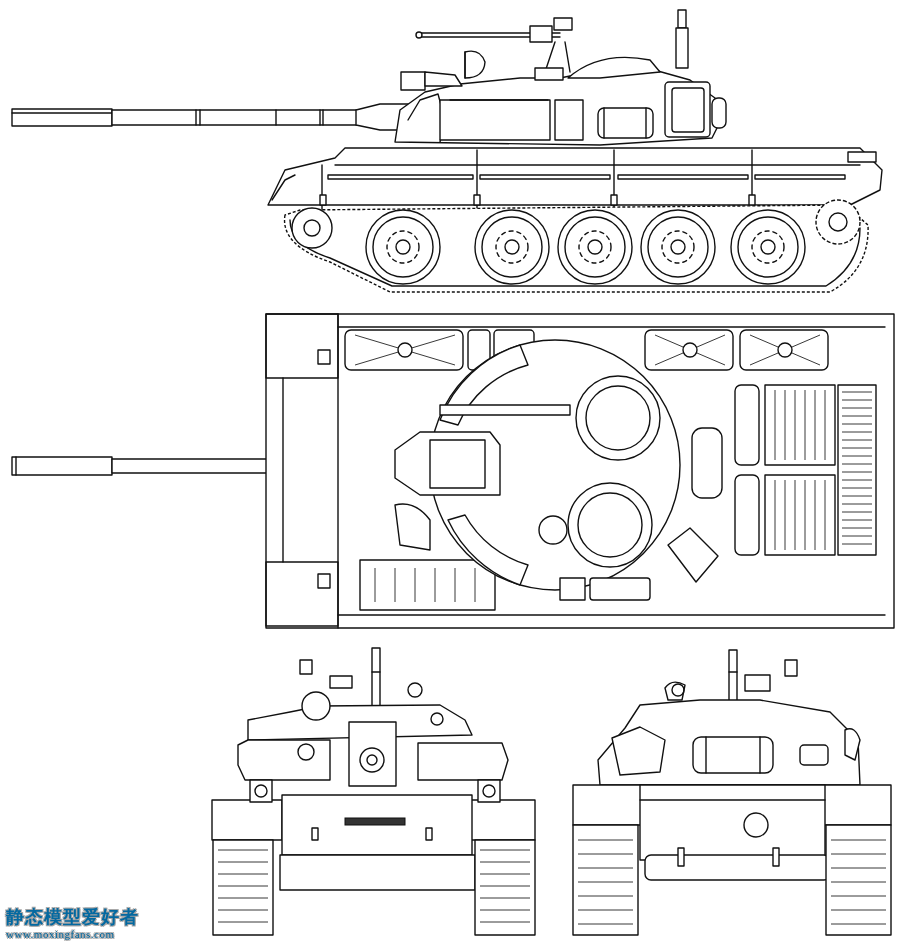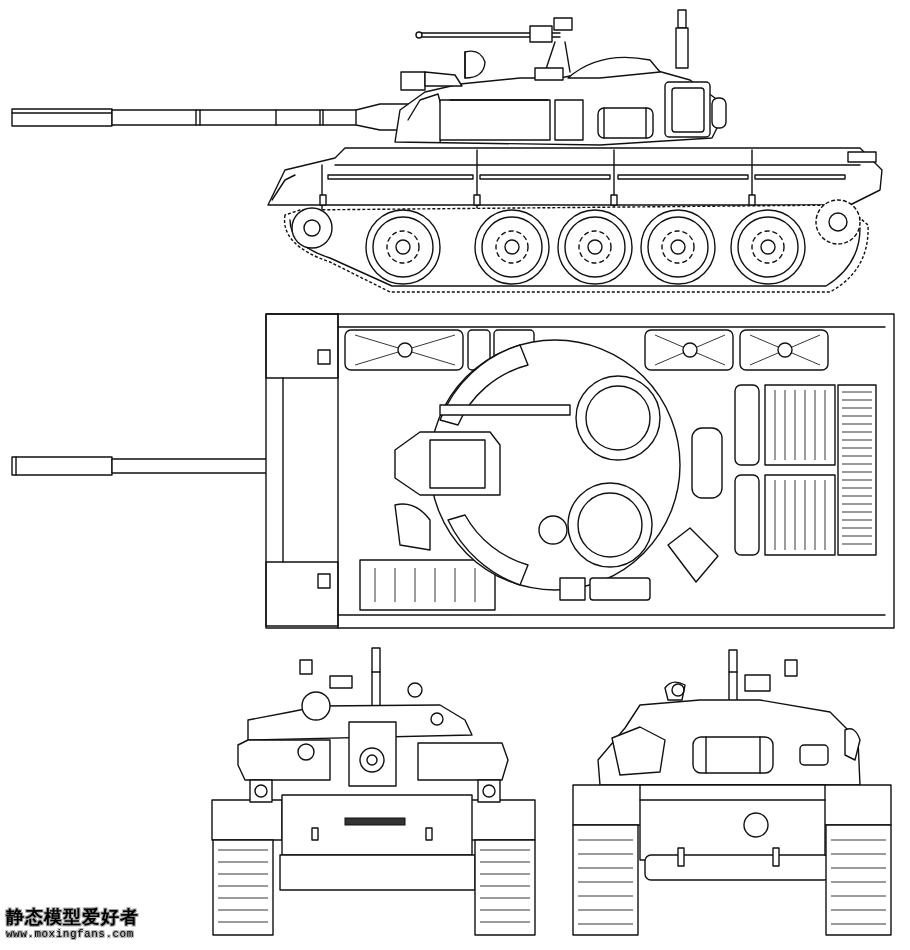--- a/index.html
+++ b/index.html
@@ -2,21 +2,21 @@
 <html><head>
 <meta charset="utf-8">
 <style>
   html,body{margin:0;padding:0;background:#fff;}
   body{width:910px;height:950px;position:relative;overflow:hidden;font-family:"DejaVu Sans",sans-serif;}
   svg{position:absolute;left:0;top:0;}
   .ln{fill:none;stroke:#111;stroke-width:1.4;stroke-linejoin:round;stroke-linecap:round;}
   .lnt{fill:none;stroke:#222;stroke-width:0.9;}
   .fw{fill:#fff;stroke:#111;stroke-width:1.4;stroke-linejoin:round;}
   .dk{fill:#333;stroke:#111;stroke-width:1;}
-  .wm{position:absolute;left:6px;font-family:Liberation Mono, monospace;color:#000000;
+  .wm{position:absolute;left:6px;font-family:Liberation Serif, serif;color:#0369a1;
       text-shadow:0 0 1px #999,1px 1px 0 #aaa,-1px -1px 0 #aaa,1px -1px 0 #aaa,-1px 1px 0 #aaa;}
   .wm1{top:905px;font-size:18px;font-weight:bold;letter-spacing:1px;}
   .wm2{top:928px;font-size:11px;letter-spacing:0.5px;text-align:center;}
 </style>
 </head>
 <body>
 
 <svg width="910" height="950" viewBox="0 0 910 950">
 
   <g>

